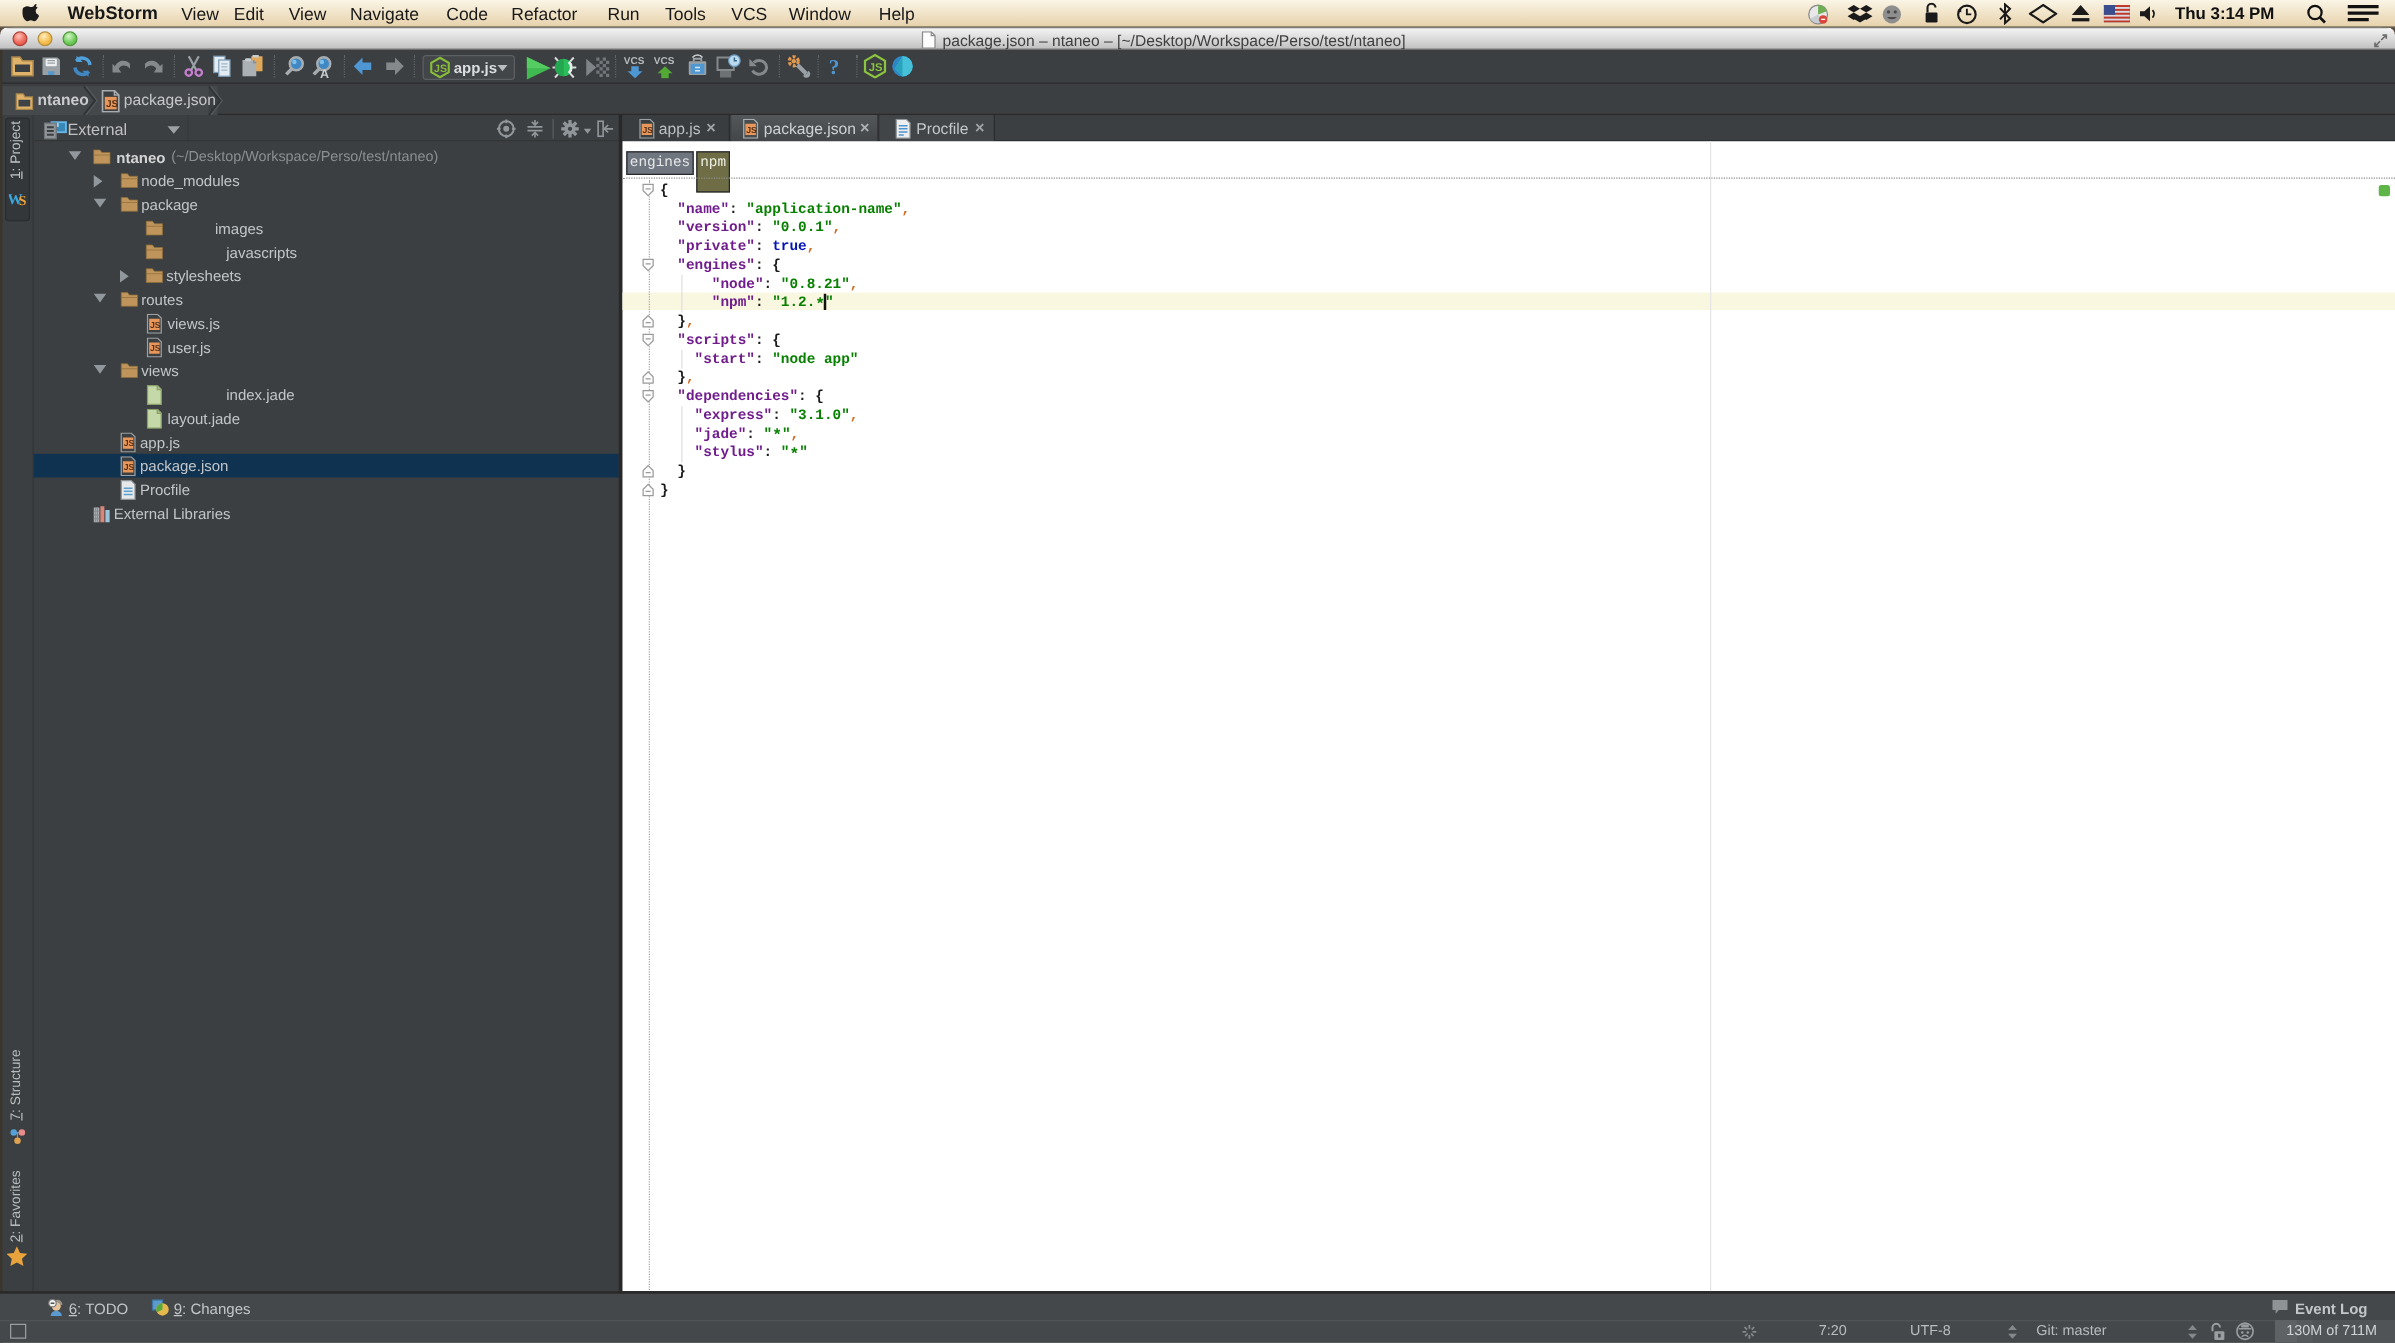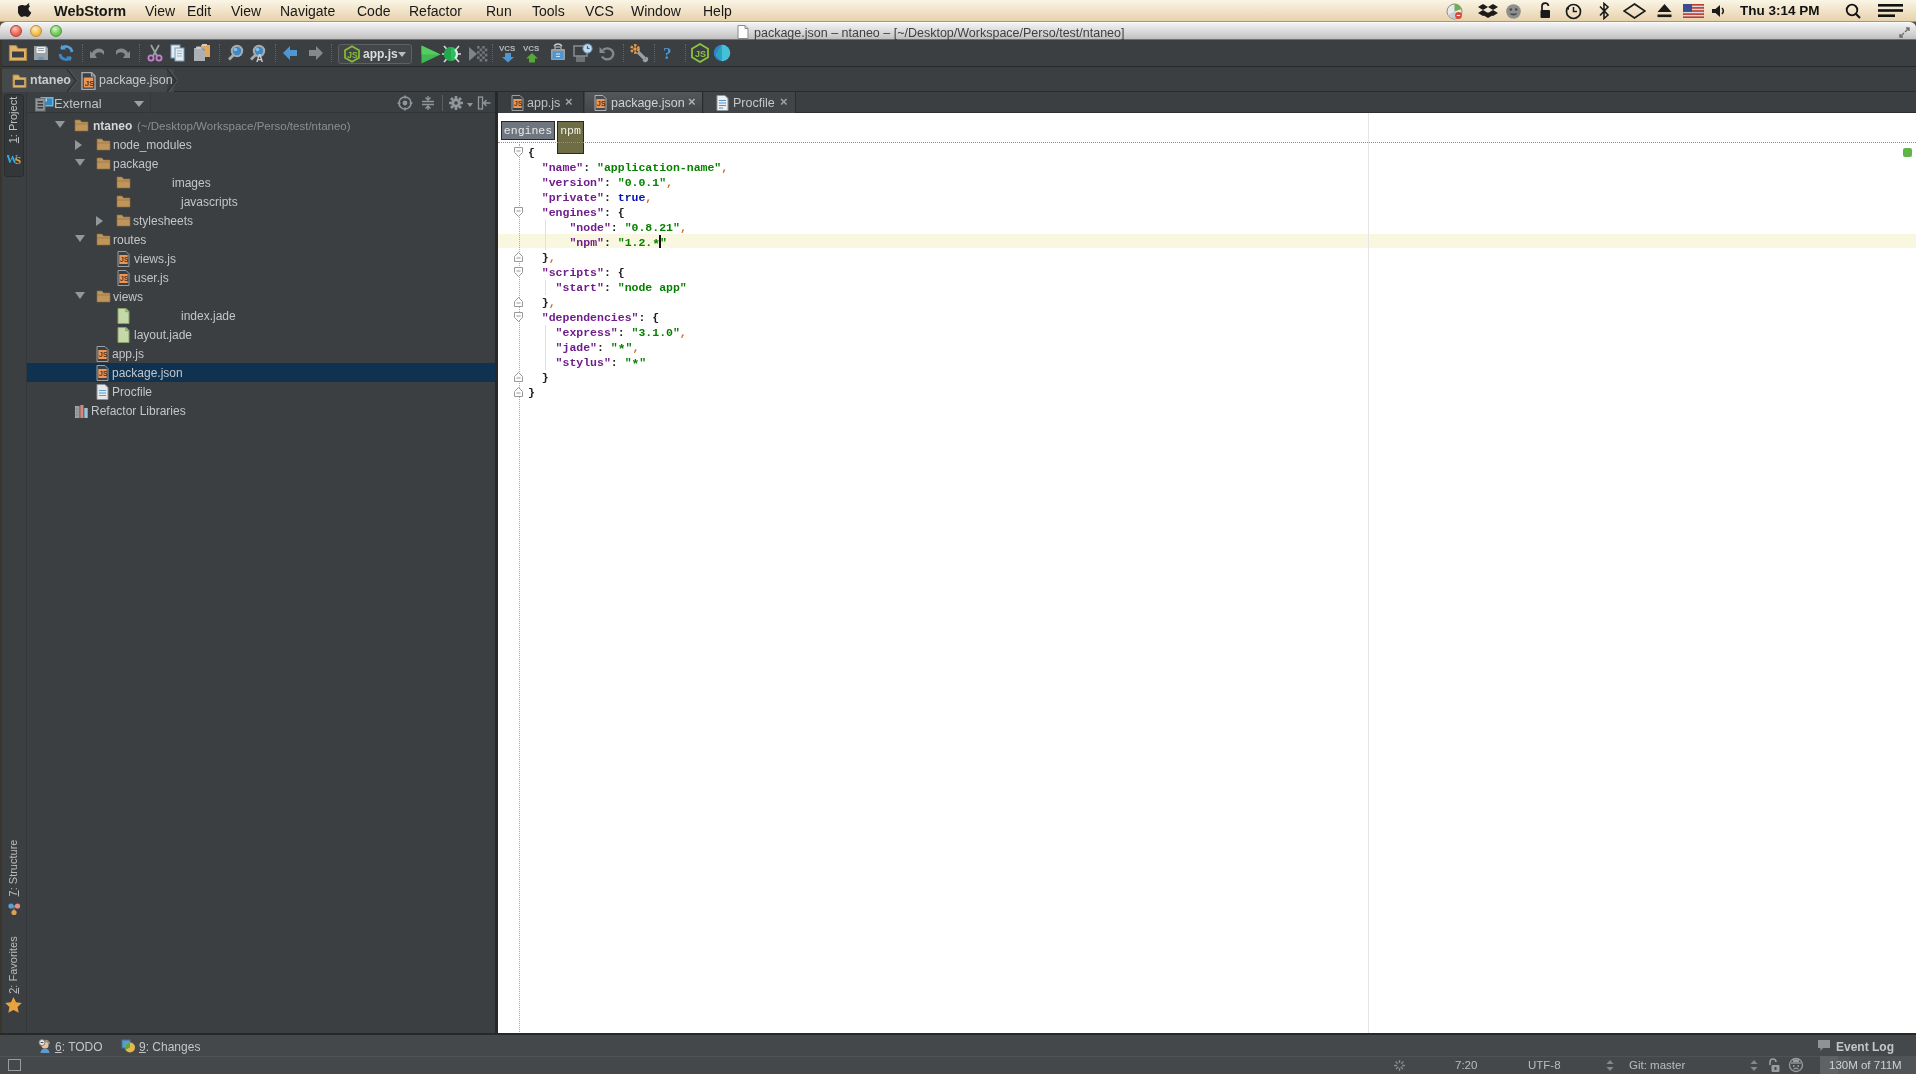--- a/index.html
+++ b/index.html
@@ -412,21 +412,21 @@
     </svg>
     <span class="lbl" style="left:85px;">Procfile</span>
   </div>
 <div class="trow" style="top:401px">
     <svg class="a" style="left:47px;top:3px" width="15" height="14">
       <rect x="1" y="2" width="4.5" height="12" fill="#a9aeb2"></rect>
       <path d="M1,5 h4.5 M1,8 h4.5 M1,11 h4.5 M2.5,2 v12 M4,2 v12" stroke="#83888c" stroke-width=".7"></path>
       <rect x="6.3" y="1" width="3.2" height="13" fill="#d9867c"></rect>
       <rect x="10.3" y="4" width="3.4" height="10" fill="#9cc3de"></rect>
     </svg>
-    <span class="lbl" style="left:64px;">Refactor Libraries</span>
+    <span class="lbl" style="left:64px;">External Libraries</span>
   </div>
 
 <div class="a" style="left:495px;top:92px;width:3px;height:943px;background:#282828"></div>
 
 <div class="a" style="left:498px;top:92px;width:1418px;height:21px;background:#3c3f41;border-bottom:1px solid #2c2f31"></div>
 <div class="a" style="left:498px;top:92px;width:86px;height:21px;background:#393d3f;border-right:1px solid #2a2d2f"></div>
 <div class="a" style="left:585px;top:92px;width:118px;height:21px;background:linear-gradient(#53575a,#424649);border-right:1px solid #2a2d2f"></div>
 <div class="a" style="left:704px;top:92px;width:92px;height:21px;background:#424548;border-right:1px solid #2a2d2f"></div>
 <svg class="a" style="left:511px;top:95px" width="13" height="16">
     <path d="M1,.5 h8 l3,3 v12 h-11 z" fill="#3c3f41" stroke="#9aa0a4" stroke-width="1"></path>

